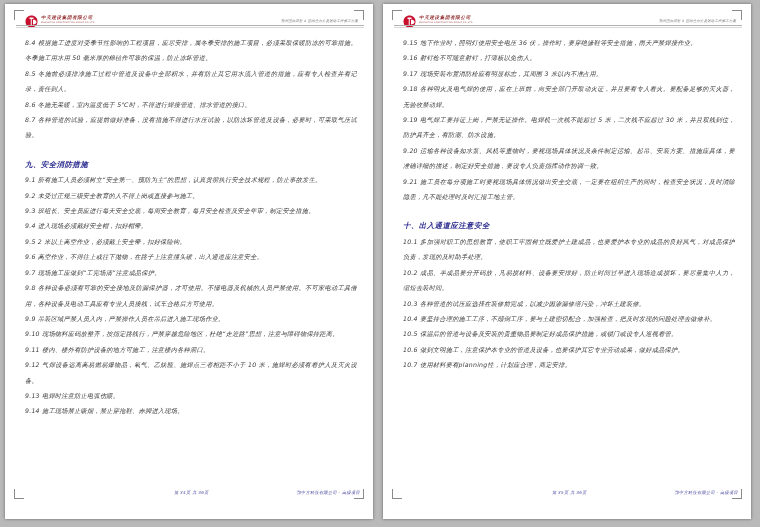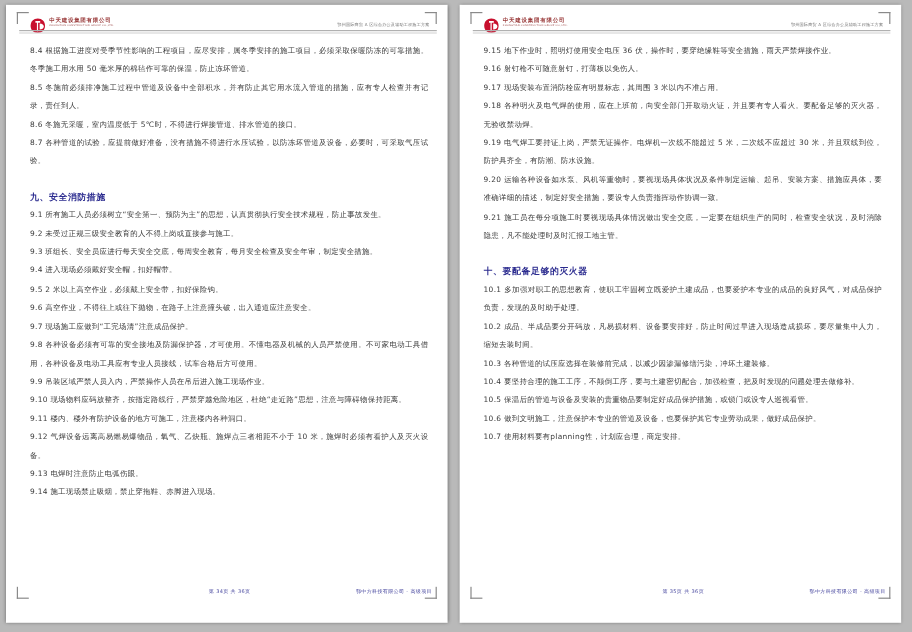--- a/index.html
+++ b/index.html
@@ -9,20 +9,21 @@
     font-family:"DejaVu Sans","Liberation Sans",sans-serif;
     overflow:hidden;
   }
   .viewer{
     width:760px;height:527px;
     display:flex;
     gap:10px;
     box-sizing:border-box;
     padding:4px 5px 6px 5px;
     background:#b9b9b9;
+    font-style:italic;
   }
   .page{
     position:relative;
     width:368px;height:515px;
     background:#ffffff;
     box-shadow:0 0 3px rgba(0,0,0,.45);
     box-sizing:border-box;
     overflow:hidden;
   }
   
@@ -186,21 +187,21 @@
 
     <div class="pg-body">
         <p class="para">9.15  地下作业时，照明灯使用安全电压 36 伏，操作时，要穿绝缘鞋等安全措施，雨天严禁焊接作业。</p>
         <p class="para">9.16  射钉枪不可随意射钉，打薄板以免伤人。</p>
         <p class="para">9.17  现场安装布置消防栓应有明显标志，其周围 3 米以内不准占用。</p>
         <p class="para">9.18  各种明火及电气焊的使用，应在上班前，向安全部门开取动火证，并且要有专人看火。要配备足够的灭火器，无验收禁动焊。</p>
         <p class="para">9.19  电气焊工要持证上岗，严禁无证操作。电焊机一次线不能超过 5 米，二次线不应超过 30 米，并且双线到位，防护具齐全，有防潮、防水设施。</p>
         <p class="para">9.20  运输各种设备如水泵、风机等重物时，要视现场具体状况及条件制定运输、起吊、安装方案、措施应具体，要准确详细的描述，制定好安全措施，要设专人负责指挥动作协调一致。</p>
         <p class="para">9.21  施工员在每分项施工时要视现场具体情况做出安全交底，一定要在组织生产的同时，检查安全状况，及时消除隐患，凡不能处理时及时汇报工地主管。</p>
         <div class="spacer"></div>
-        <p class="heading">十、要配备足够的灭火器</p>
+        <p class="heading">十、出入通道应注意安全</p>
         <p class="para">10.1  多加强对职工的思想教育，使职工牢固树立既爱护土建成品，也要爱护本专业的成品的良好风气，对成品保护负责，发现的及时助手处理。</p>
         <p class="para">10.2  成品、半成品要分开码放，凡易损材料、设备要安排好，防止时间过早进入现场造成损坏，要尽量集中人力，缩短去装时间。</p>
         <p class="para">10.3  各种管道的试压应选择在装修前完成，以减少因渗漏修缮污染，冲坏土建装修。</p>
         <p class="para">10.4  要坚持合理的施工工序，不颠倒工序，要与土建密切配合，加强检查，把及时发现的问题处理去做修补。</p>
         <p class="para">10.5  保温后的管道与设备及安装的贵重物品要制定好成品保护措施，或锁门或设专人巡视看管。</p>
         <p class="para">10.6  做到文明施工，注意保护本专业的管道及设备，也要保护其它专业劳动成果，做好成品保护。</p>
         <p class="para">10.7  使用材料要有planning性，计划应合理，商定安排。</p>
       </div>
 
     <div class="pg-foot">

